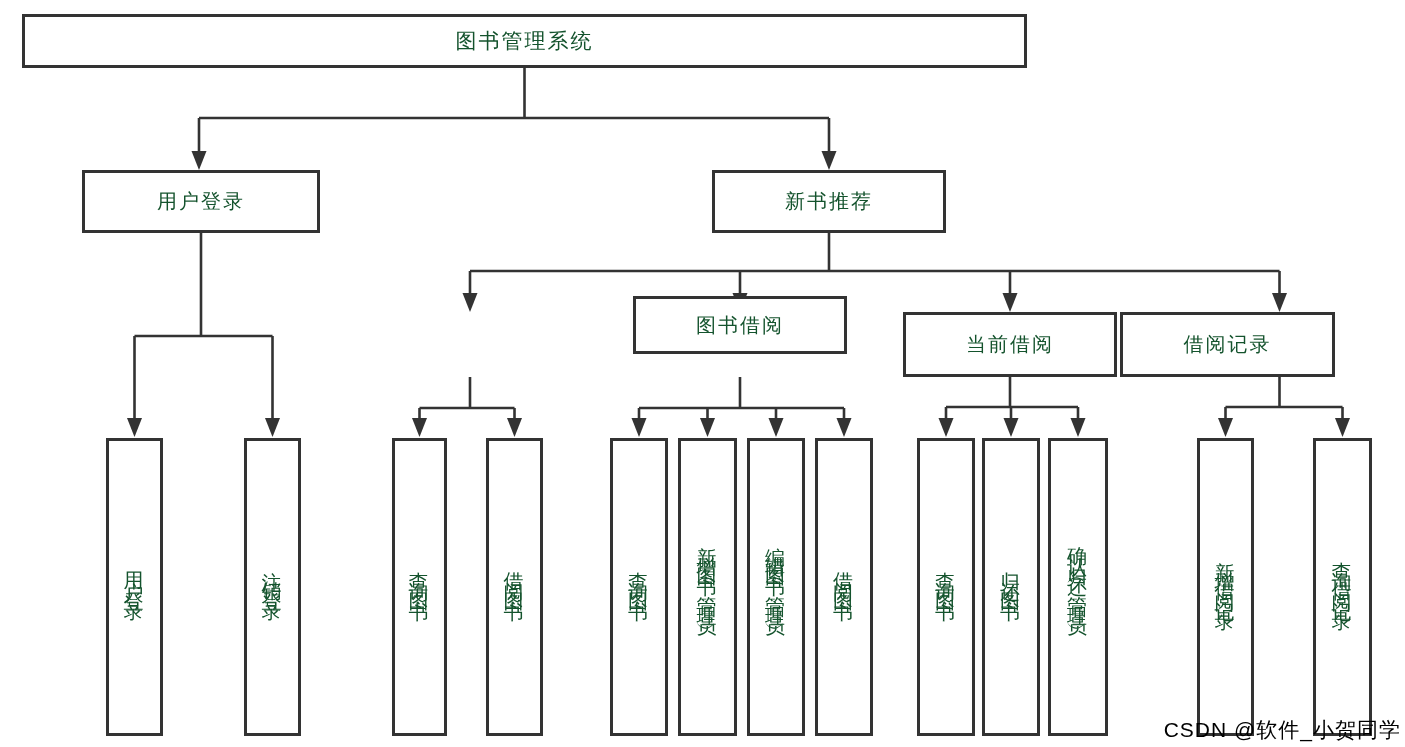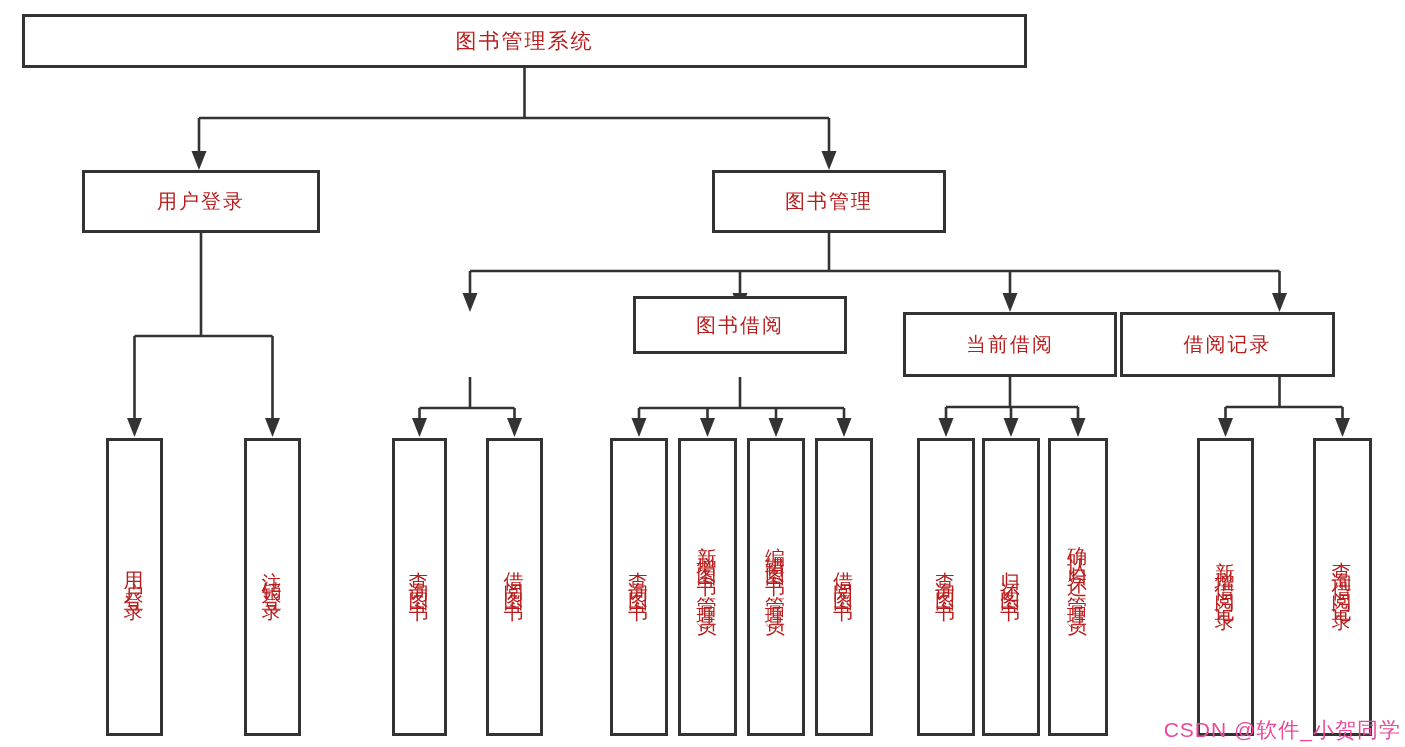--- a/index.html
+++ b/index.html
@@ -12,38 +12,38 @@
   }
   #connectors { position:absolute; left:0; top:0; width:1405px; height:747px; }
   .node {
     position:absolute;
     box-sizing:border-box;
     border:3px solid #333333;
     background:#ffffff;
     display:flex;
     align-items:center;
     justify-content:center;
-    color:#b91c1c;
+    color:#14532d;
     font-size:20px;
     letter-spacing:2px;
     text-align:center;
   }
   .node.root { font-size:21px; }
   .node.vert {
     writing-mode:vertical-rl;
     text-orientation:mixed;
     letter-spacing:10px;
     padding-bottom:22px;
     font-size:20px;
   }
   .watermark {
     position:absolute;
     right:4px; bottom:3px;
     font-size:21px;
-    color:#ec4899;
+    color:#000000;
     letter-spacing:1px;
     white-space:nowrap;
   }
 </style>
 </head>
 <body>
 
 <div id="canvas">
 
   <svg id="connectors" viewBox="0 0 1405 747" xmlns="http://www.w3.org/2000/svg">
@@ -89,21 +89,21 @@
       <polygon points="1070.5,418 1085.5,418 1078,437"></polygon>
 
       <polygon points="1218,418 1233,418 1225.5,437"></polygon>
       <polygon points="1335,418 1350,418 1342.5,437"></polygon>
     </g>
   </svg>
 
   <div class="node root" style="left:22px; top:14px; width:1005px; height:54px;">图书管理系统</div>
 
   <div class="node" style="left:82px; top:170px; width:238px; height:63px;">用户登录</div>
-  <div class="node" style="left:712px; top:170px; width:234px; height:63px;">图书管理</div>
+  <div class="node" style="left:712px; top:170px; width:234px; height:63px;">新书推荐</div>
 
   <div class="node" style="left:633px; top:296px; width:214px; height:58px;">图书借阅</div>
   <div class="node" style="left:903px; top:312px; width:214px; height:65px;">当前借阅</div>
   <div class="node" style="left:1120px; top:312px; width:215px; height:65px;">借阅记录</div>
 
   <div class="node vert" style="left:106px; top:438px; width:57px; height:298px;">用户登录</div>
   <div class="node vert" style="left:244px; top:438px; width:57px; height:298px;">注销登录</div>
 
   <div class="node vert" style="left:392px; top:438px; width:55px; height:298px;">查询图书</div>
   <div class="node vert" style="left:486px; top:438px; width:57px; height:298px;">借阅图书</div>

